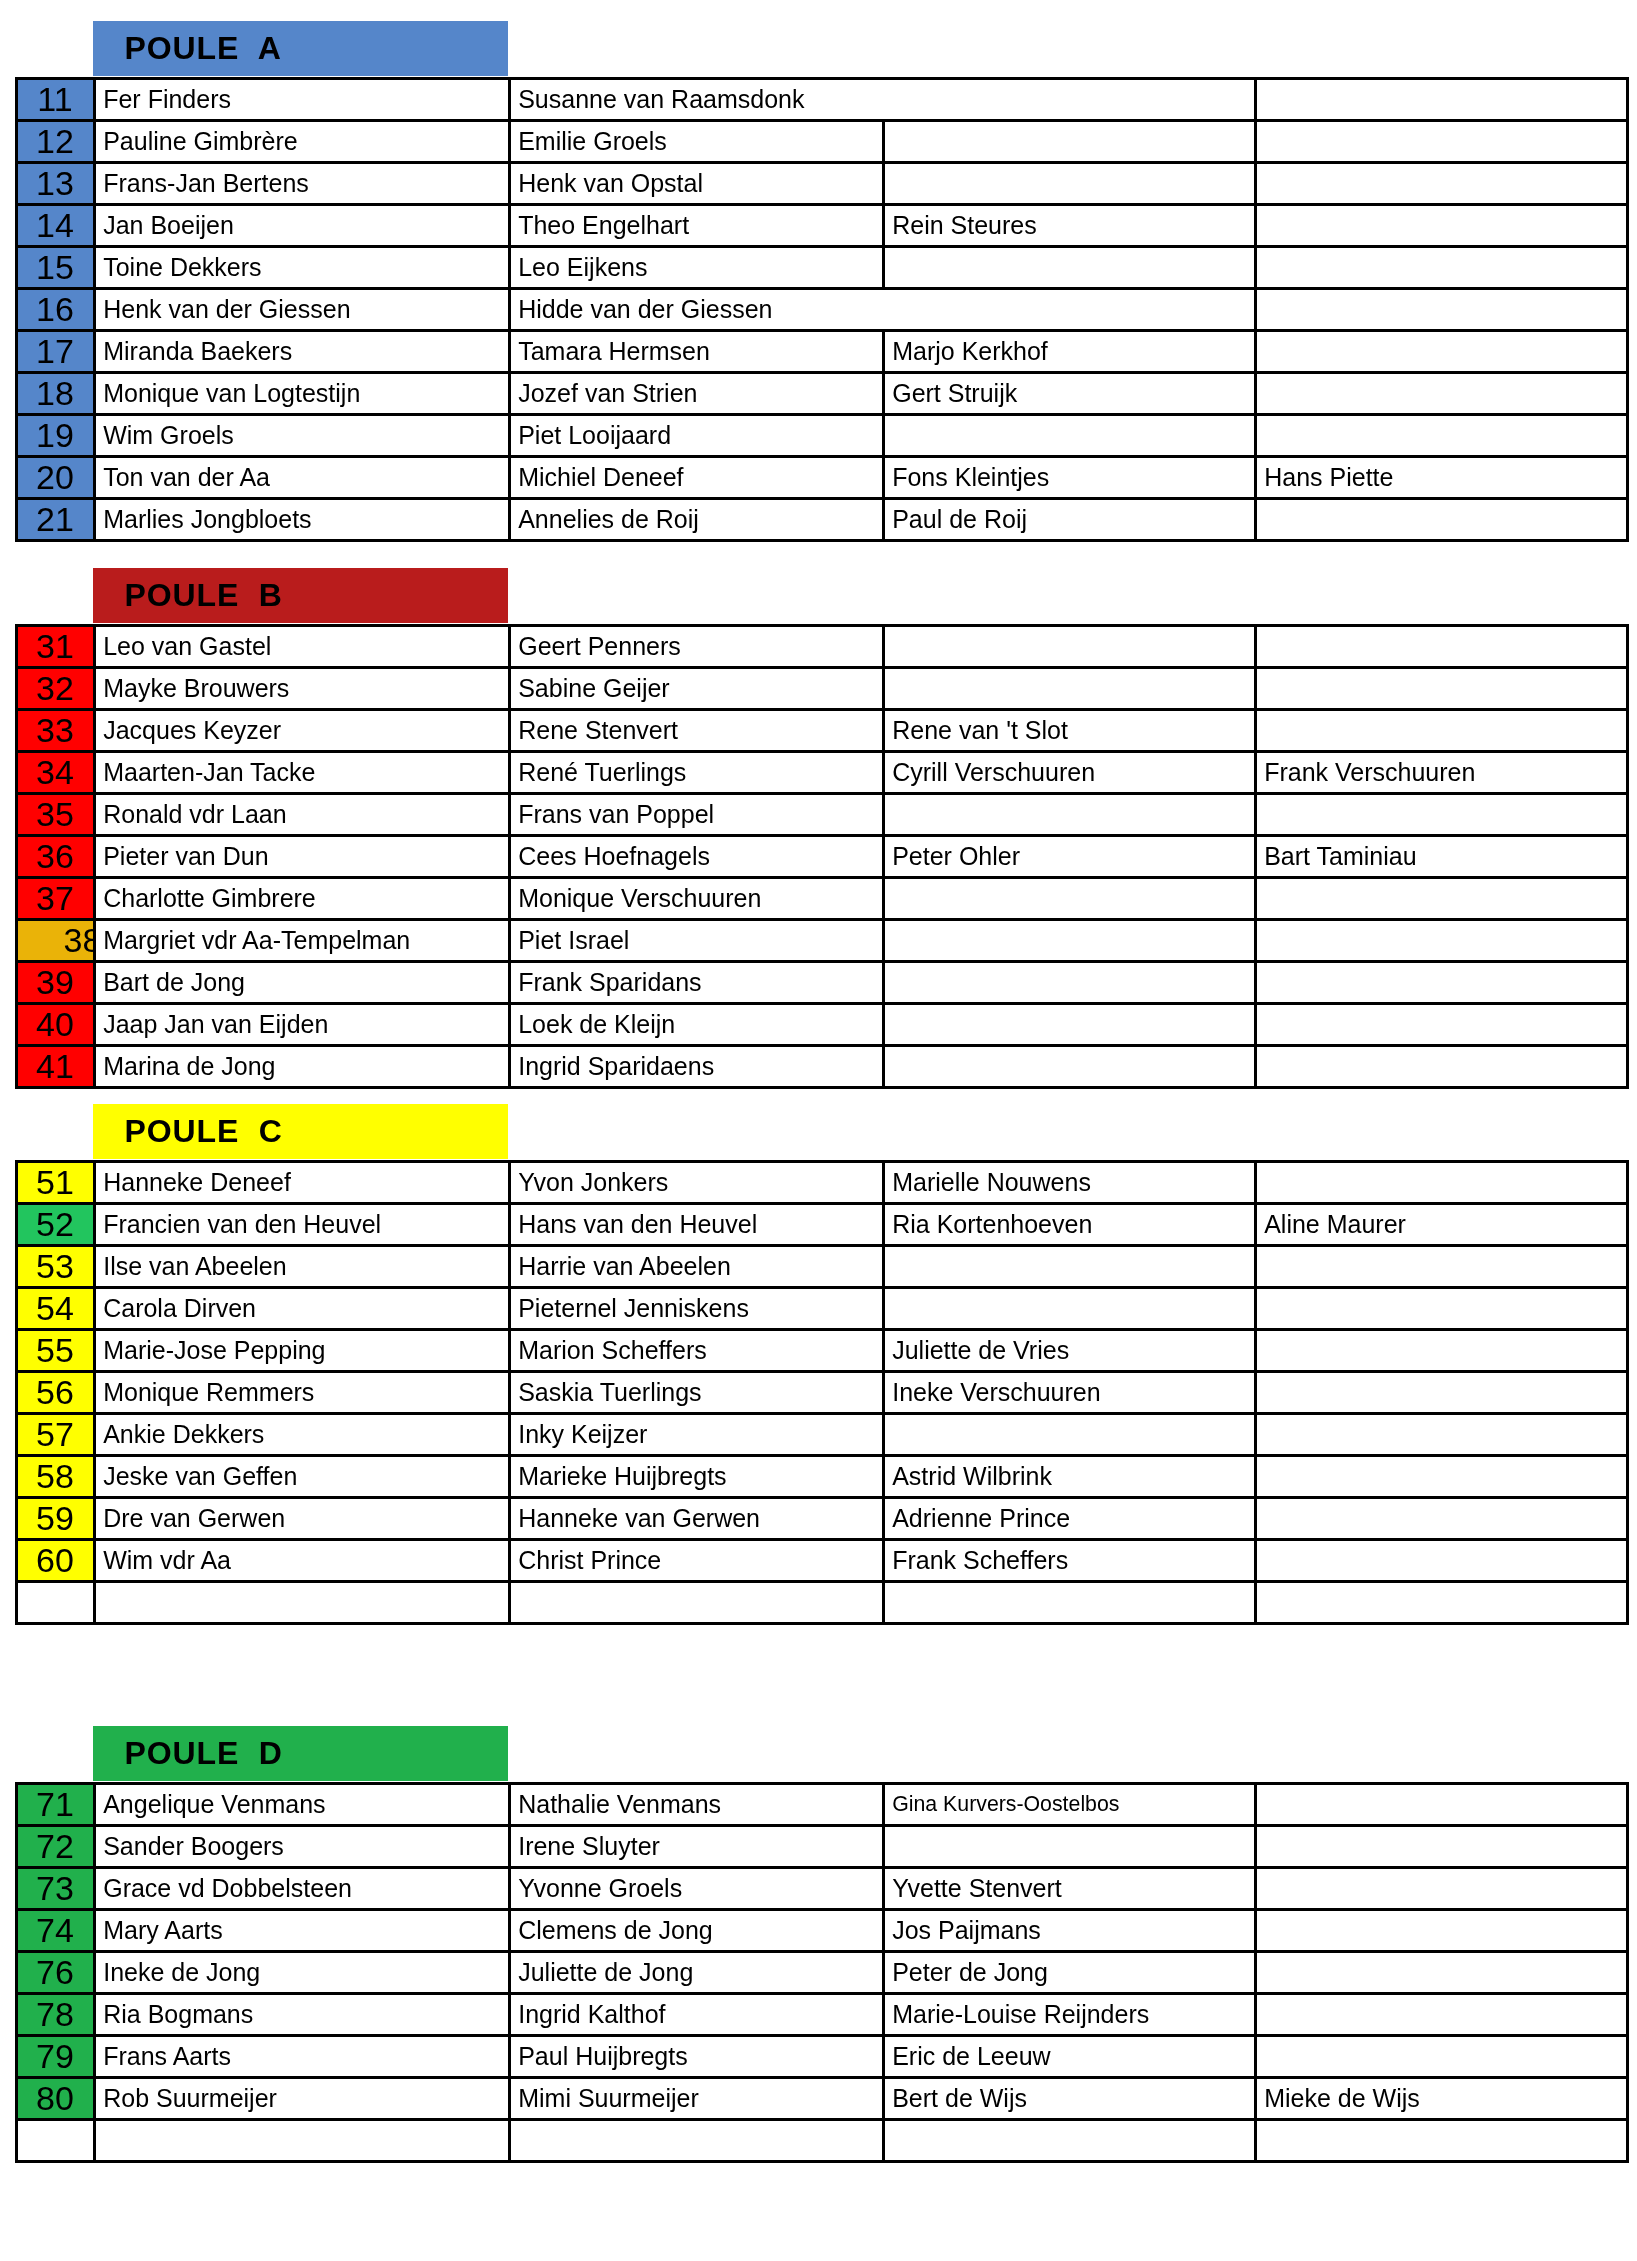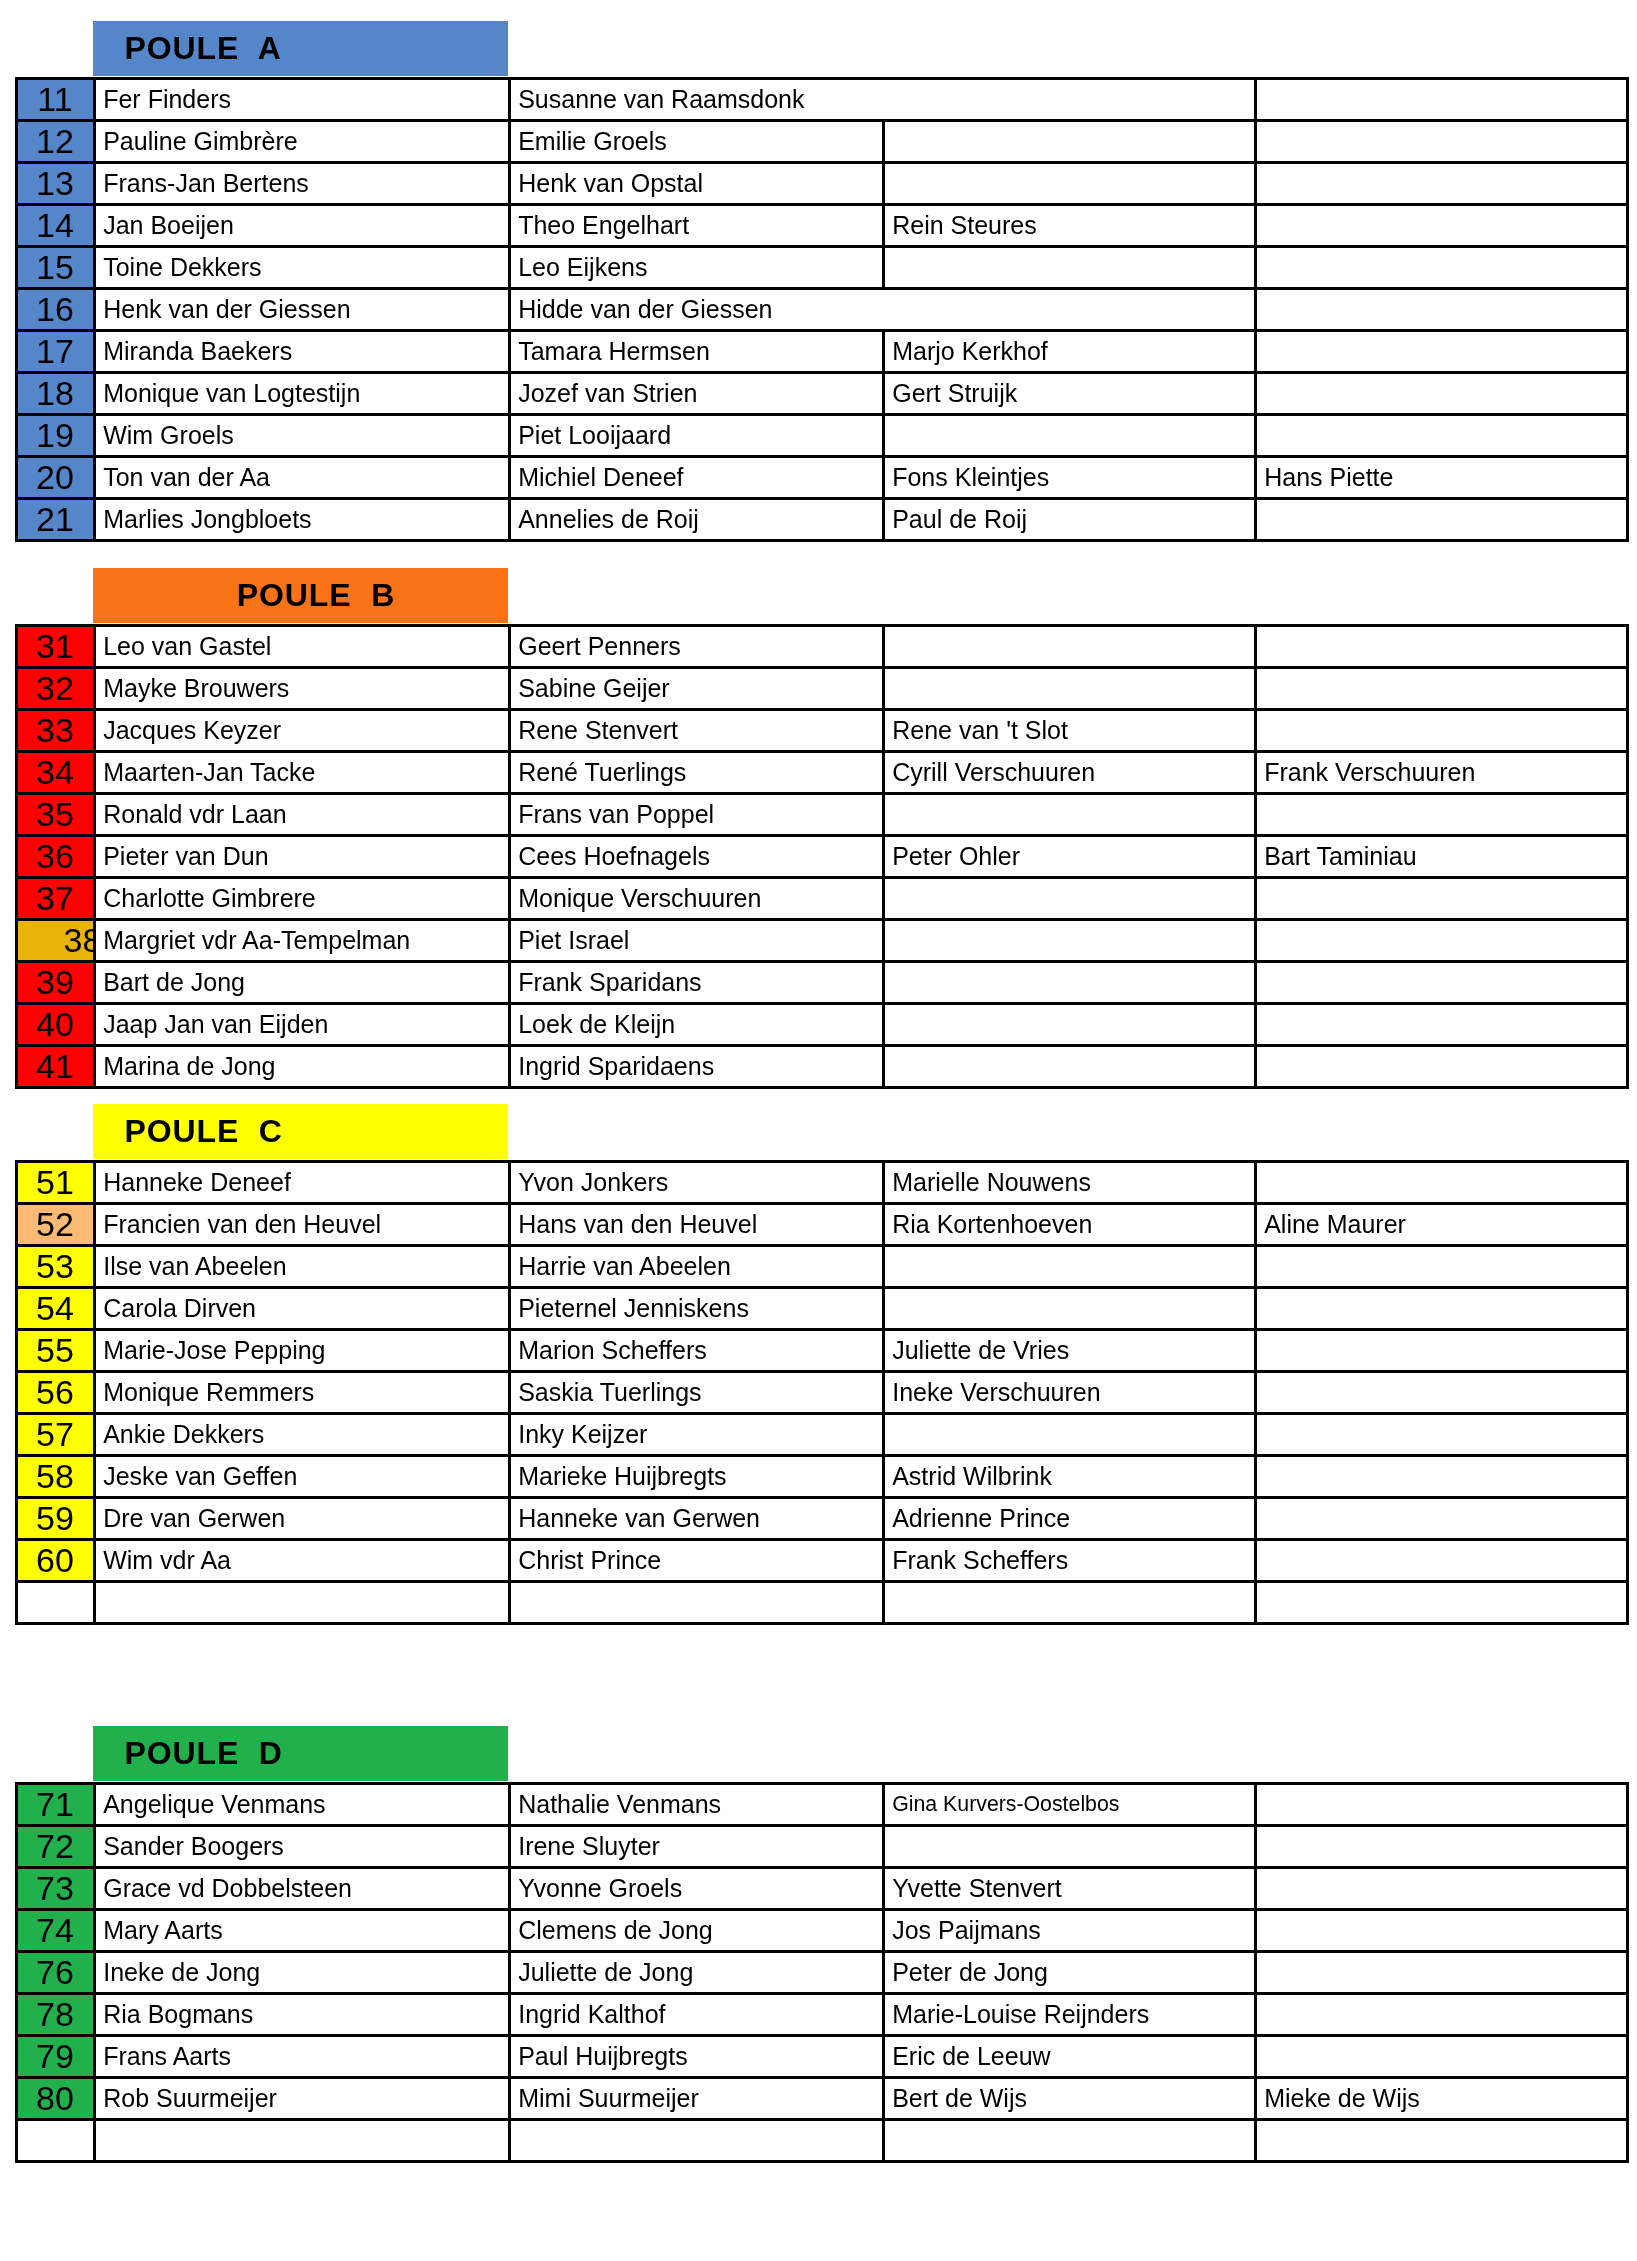--- a/index.html
+++ b/index.html
@@ -140,21 +140,21 @@
             <td>Marlies Jongbloets</td>
             <td>Annelies de Roij</td>
             <td>Paul de Roij</td>
             <td>&nbsp;</td>
           </tr>
         </tbody>
     </table>
   </section>
 
   <section class="poule" style="top:568px;">
-    <div class="poule-header" style="background: #f97316; justify-content: center;">
+    <div class="poule-header" style="background: #b91c1c;">
       <span class="title">POULE  B</span>
     </div>
     <table class="grid">
       <colgroup>
           <col class="c-num">
           <col class="c-1">
           <col class="c-2">
           <col class="c-3">
           <col class="c-4">
         </colgroup>
@@ -254,21 +254,21 @@
         </colgroup>
       <tbody>
           <tr>
             <td class="num" style="background: rgb(255, 255, 0);">51</td>
             <td>Hanneke Deneef</td>
             <td>Yvon Jonkers</td>
             <td>Marielle Nouwens</td>
             <td>&nbsp;</td>
           </tr>
           <tr>
-            <td class="num" style="background: #fdba74;">52</td>
+            <td class="num" style="background: #22c55e;">52</td>
             <td>Francien van den Heuvel</td>
             <td>Hans van den Heuvel</td>
             <td>Ria Kortenhoeven</td>
             <td>Aline Maurer</td>
           </tr>
           <tr>
             <td class="num" style="background: rgb(255, 255, 0);">53</td>
             <td>Ilse van Abeelen</td>
             <td>Harrie van Abeelen</td>
             <td>&nbsp;</td>

